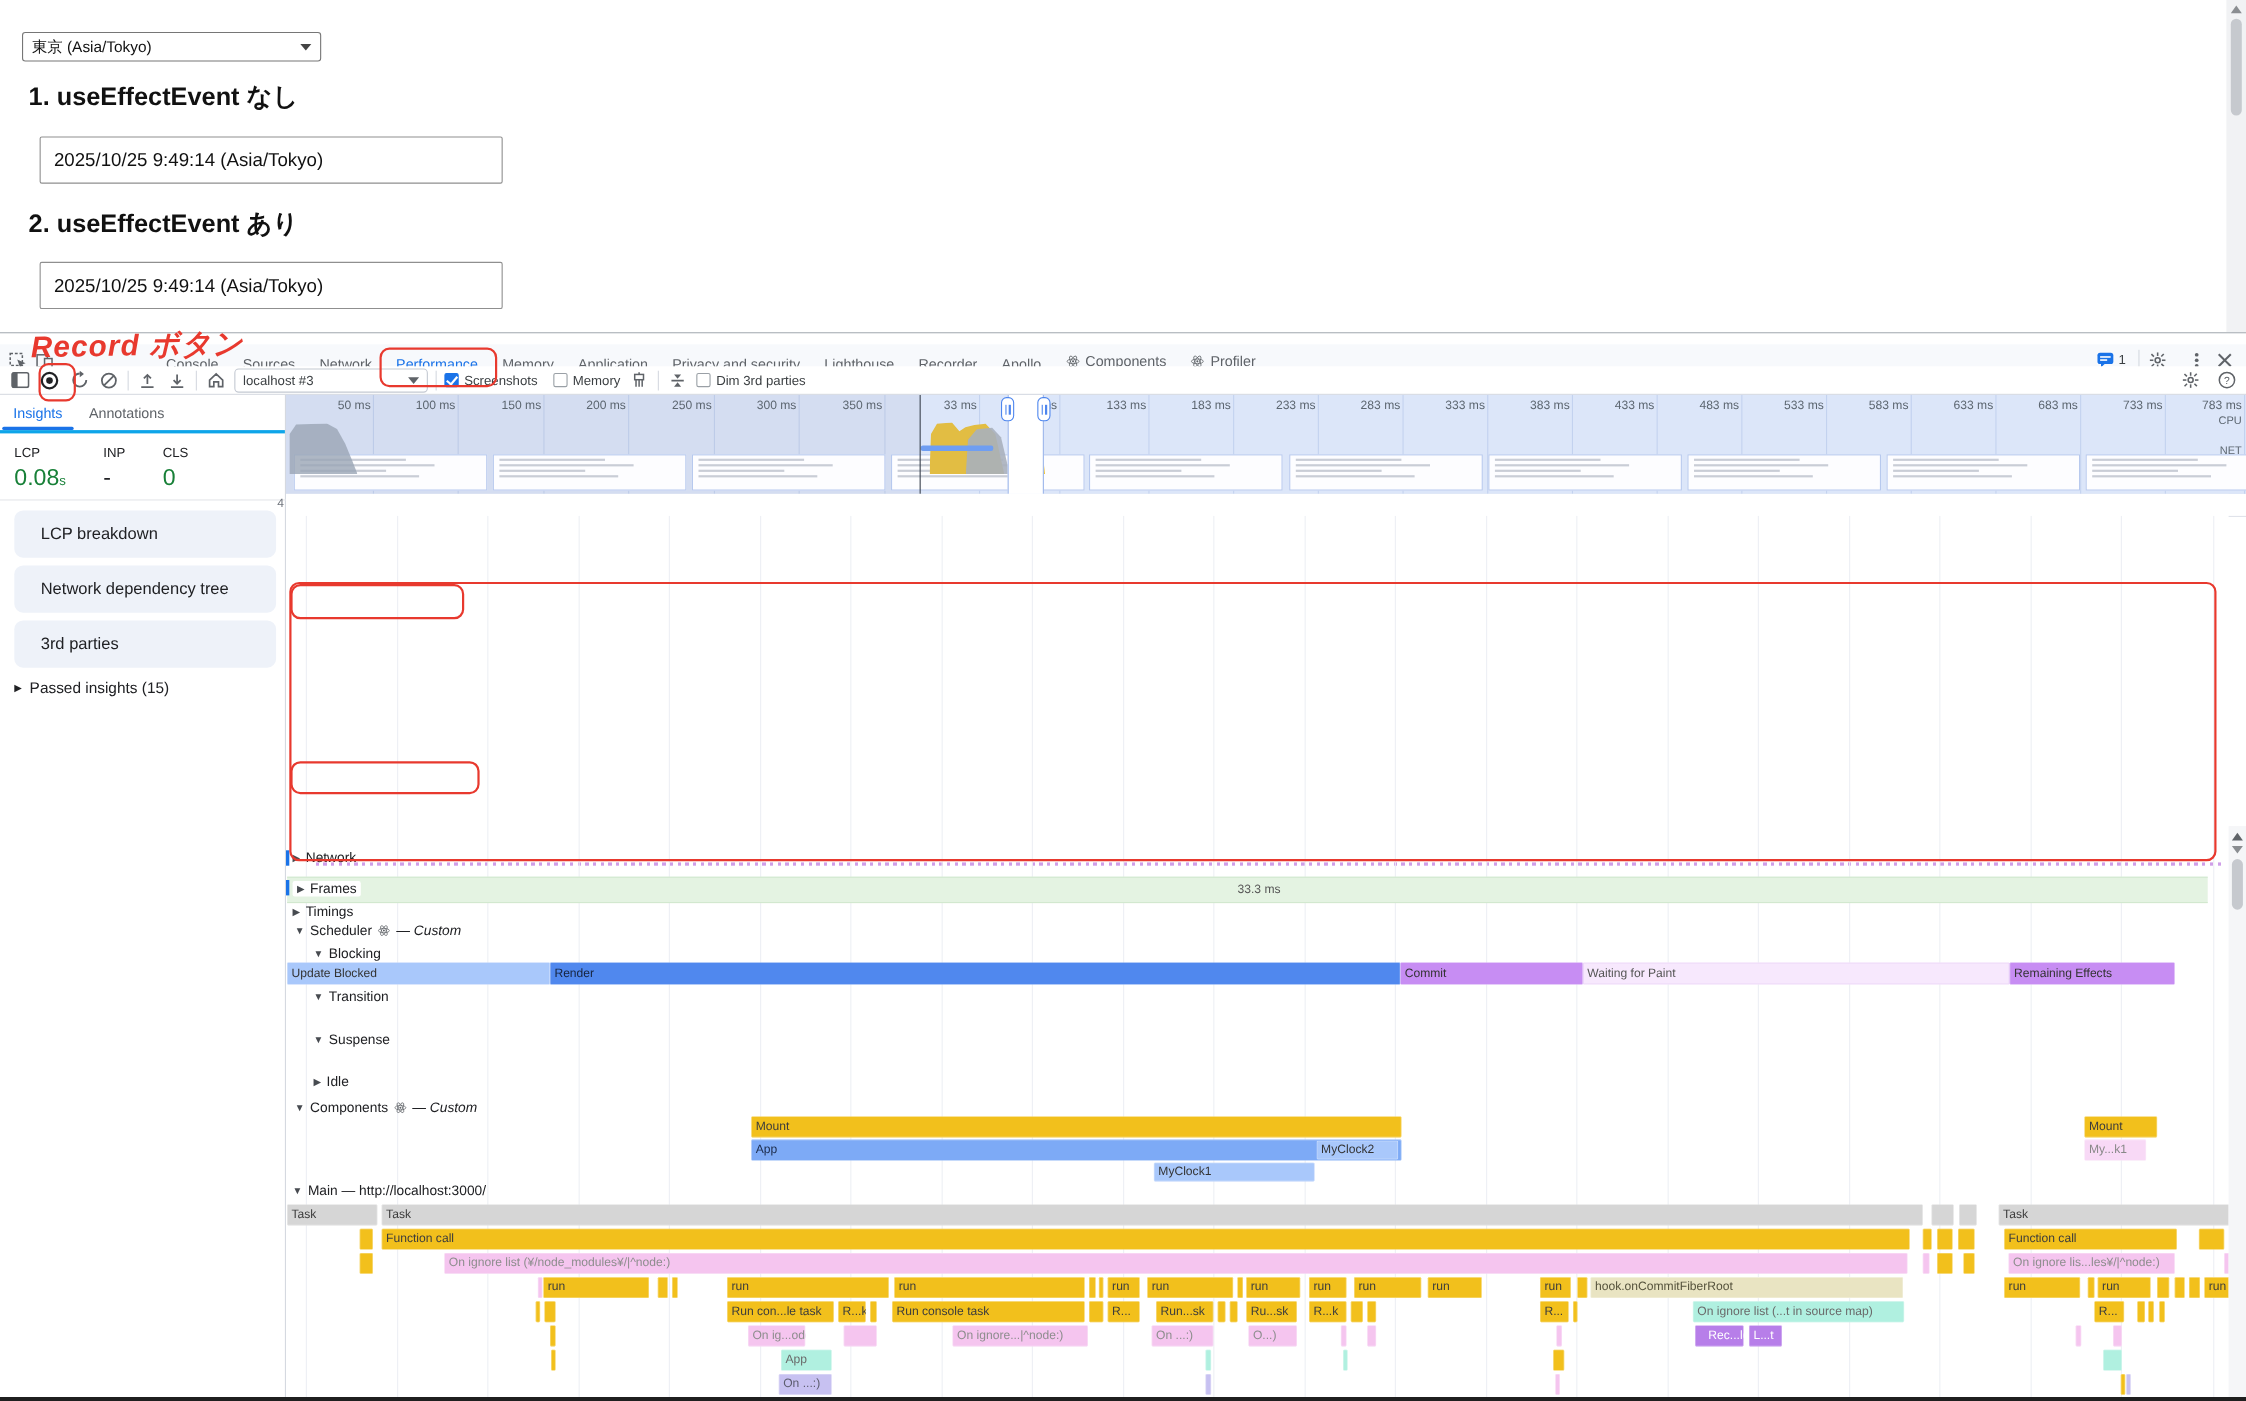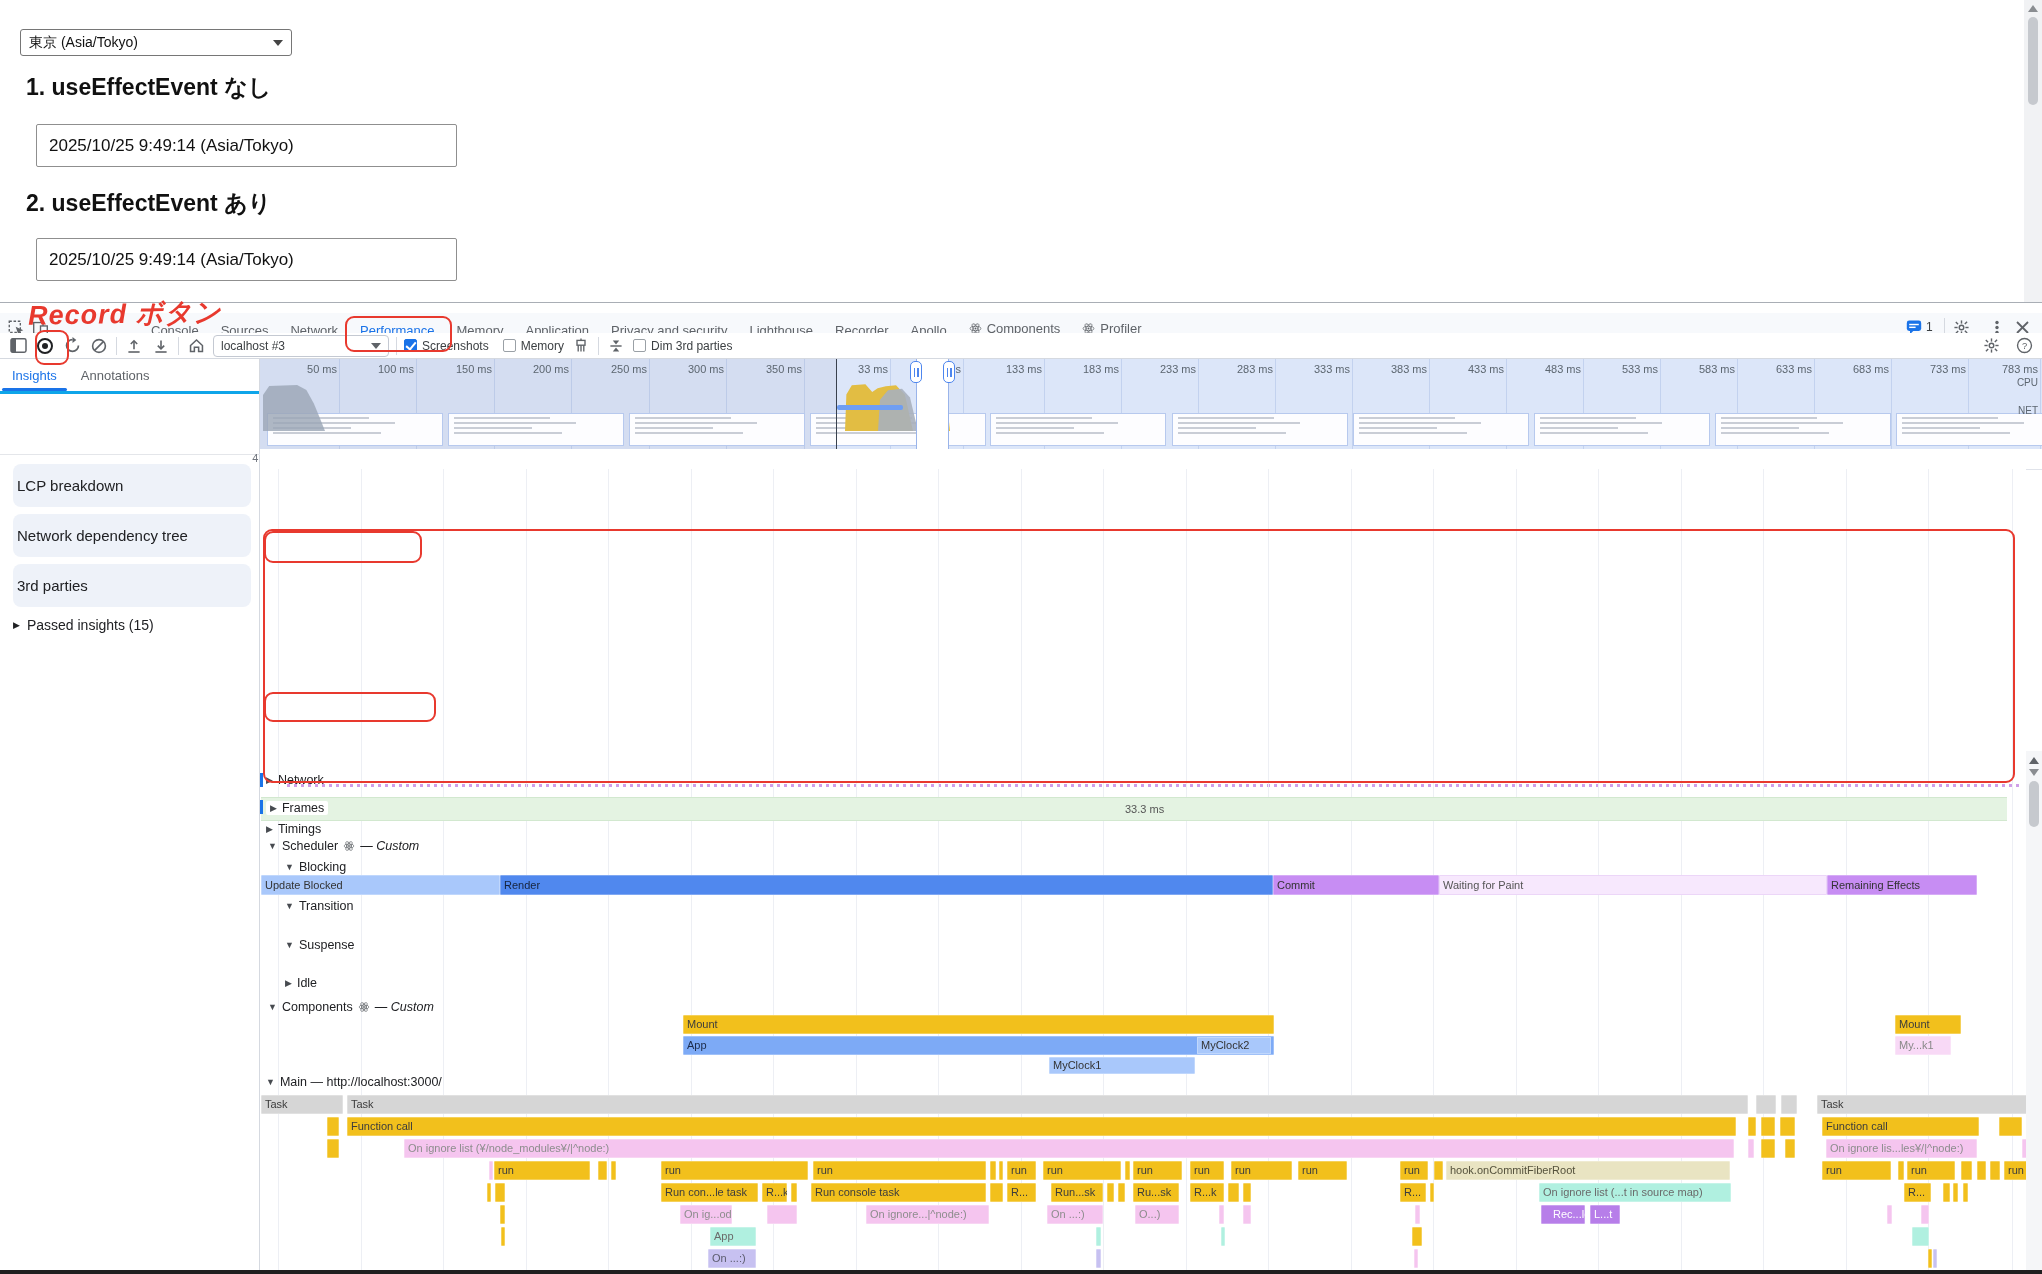--- a/index.html
+++ b/index.html
@@ -46,21 +46,21 @@
   
   #sidebar{position:absolute;left:0;top:56px;width:260px;height:916px;background:#fff;border-right:1px solid #d5d9e0;box-sizing:border-box;}
   .sb-tab{display:inline-block;font-size:13px;color:#5f6368;padding:9px 12px 8px 12px;position:relative;}
   .sb-tab.sel{color:#1a73e8;}
   .sb-tab.sel::after{content:"";position:absolute;left:2px;right:2px;bottom:0;height:3px;background:#1a73e8;border-radius:2px;}
   .metric-name{font-size:12px;color:#202124;}
   .metric-val{font-size:21px;margin-top:5px;}
   .metric-val small{font-size:12px;}
   .good{color:#188038;}
   .insight-card{position:absolute;left:13px;width:238px;height:43px;background:#eef2f9;border-radius:8px;
-     display:flex;align-items:center;padding-left:4px;font-size:15px;color:#202124;box-sizing:border-box;}
+     display:flex;align-items:center;padding-left:24px;font-size:15px;color:#202124;box-sizing:border-box;}
   
   #minimap{position:absolute;left:260px;top:56px;width:1782px;height:90px;background:#dce6f9;border-bottom:1px solid #c9d4ea;overflow:hidden;}
   .mm-grid{position:absolute;top:0;width:1px;height:90px;background:#c3d2ef;}
   .mm-lab{position:absolute;top:4px;width:70px;text-align:right;font-size:11px;color:#5c6670;}
   .mm-thumb{position:absolute;top:54px;width:176px;height:33px;background:#fdfdff;border:1px solid #b7c9ee;box-sizing:border-box;}
   .mm-thumb i{display:block;height:2px;background:#c9cdd6;margin:3px 5px 0 5px;}
   .mm-dark{position:absolute;top:0;width:1px;height:90px;background:#39414e;}
   .mm-sel{position:absolute;top:0;height:90px;background:#fff;border-left:1px solid #9ab4ea;border-right:1px solid #9ab4ea;box-sizing:border-box;}
   .mm-handle{position:absolute;top:2px;width:12px;height:22px;background:#fff;border:1.5px solid #4e86ee;border-radius:5px;box-sizing:border-box;
      display:flex;align-items:center;justify-content:center;gap:2px;}
@@ -319,20 +319,34 @@
       <div class="abs" style="left:2016px;top:4px;">
         <svg class="ic" width="17" height="17" viewBox="0 0 20 20">
             <circle cx="10" cy="10" r="8.2" fill="none" stroke="#5f6368" stroke-width="1.6"></circle>
             <text x="10" y="14" text-anchor="middle" font-size="11" fill="#5f6368" font-family="Liberation Sans,sans-serif">?</text>
           </svg>
       </div>
     </div>
 
     <div id="sidebar">
       <div id="sidebar-tabs" style="border-bottom:3px solid #0ea5e9;"><div class="sb-tab sel">Insights</div><div class="sb-tab">Annotations</div></div>
+      <div id="metrics" style="display:flex;gap:34px;padding:10px 0 0 13px;">
+          <div>
+            <div class="metric-name">LCP</div>
+            <div class="metric-val good">0.08<small>s</small></div>
+          </div>
+          <div>
+            <div class="metric-name">INP</div>
+            <div class="metric-val">-</div>
+          </div>
+          <div>
+            <div class="metric-name">CLS</div>
+            <div class="metric-val good">0</div>
+          </div>
+        </div>
       <div style="position:absolute;left:0;top:95px;width:260px;height:1px;background:#e4e6ea;"></div>
       <div id="insight-cards">
           <div class="insight-card" style="top: 105px;">LCP breakdown</div>
           <div class="insight-card" style="top: 155px;">Network dependency tree</div>
           <div class="insight-card" style="top: 205px;">3rd parties</div>
         </div>
       <div style="position:absolute;left:13px;top:258px;font-size:14px;color:#202124;display:flex;gap:7px;align-items:center;">
         <span class="arr" style="font-size:9px;">▶</span>
         <span>Passed insights (15)</span>
       </div>

